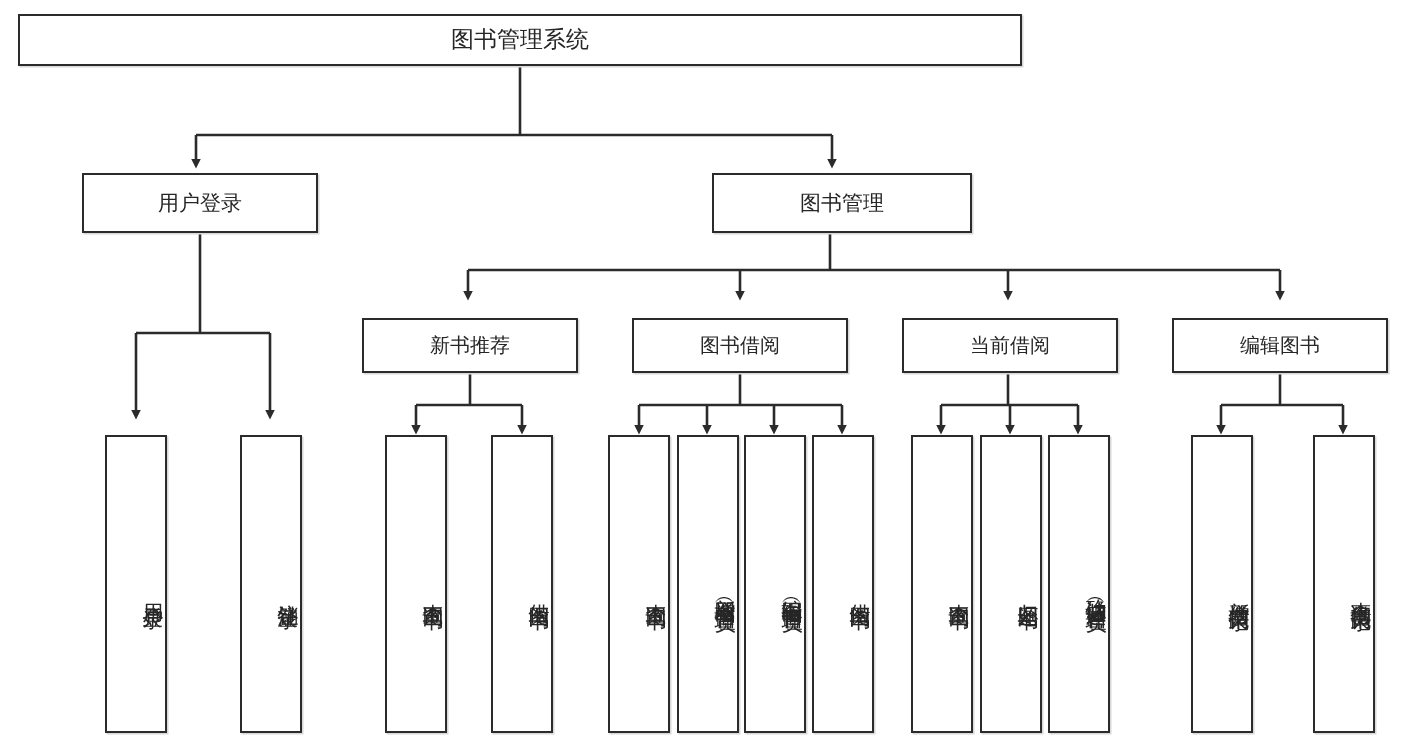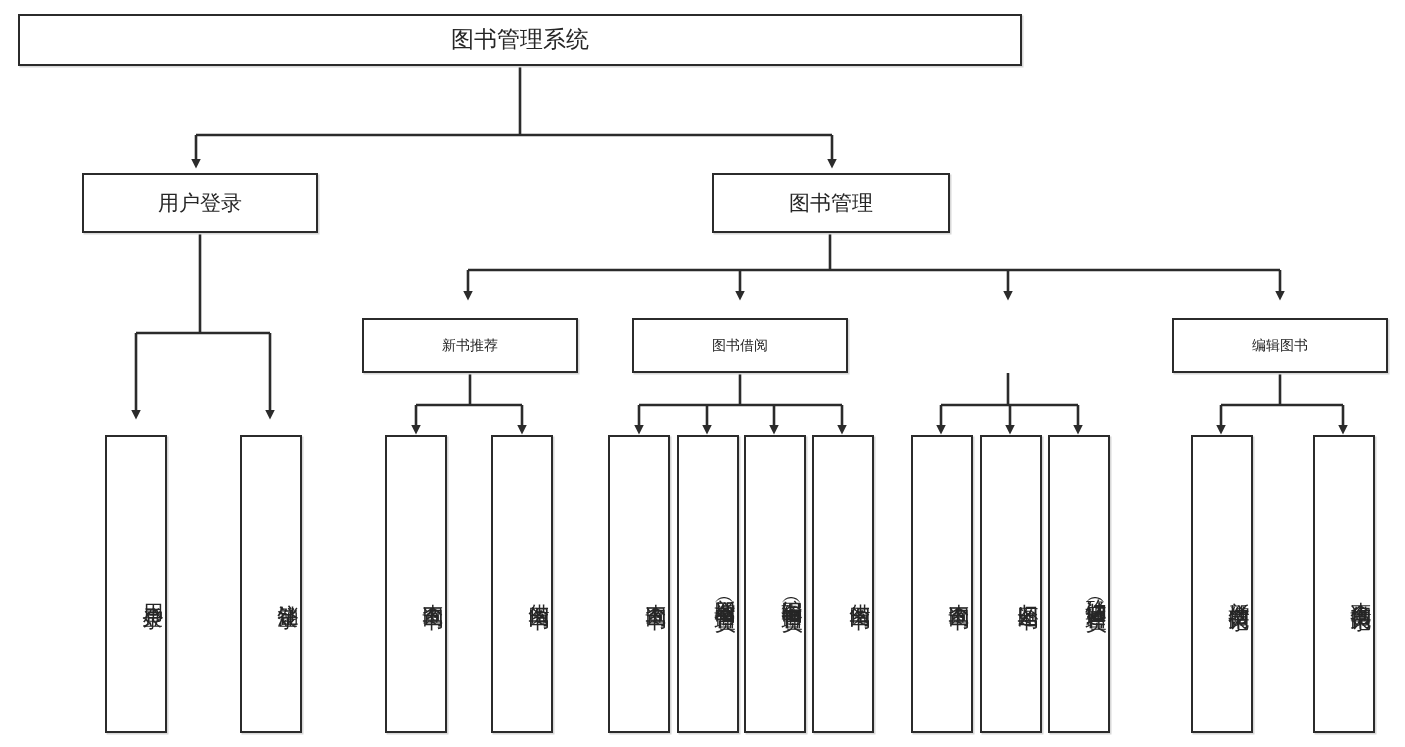--- a/index.html
+++ b/index.html
@@ -29,21 +29,21 @@
     line-height: 1.18;
     box-shadow: 1.5px 1.5px 0 0 #d8d8d8;
   }
   .node.root {
     font-size: 23px;
   }
   .node.tier1 {
     font-size: 21px;
   }
   .node.tier2 {
-    font-size: 14px;
+    font-size: 20px;
   }
   .node.leaf {
     font-size: 21px;
     writing-mode: vertical-rl;
     text-orientation: upright;
     align-items: flex-start;
     justify-content: center;
     padding-top: 14px;
     letter-spacing: 2px;
   }
@@ -125,29 +125,32 @@
     </g>
   </svg>
 
   <div class="node root" style="left:18px; top:14px; width:1004px; height:52px;">
     <span>图书管理系统</span>
   </div>
 
   <div class="node tier1" style="left:82px; top:173px; width:236px; height:60px;">
     <span>用户登录</span>
   </div>
-  <div class="node tier1" style="left:712px; top:173px; width:238px; height:60px;">
+  <div class="node tier1" style="left:712px; top:173px; width:260px; height:60px;">
     <span>图书管理</span>
   </div>
 
   <div class="node tier2" style="left:362px; top:318px; width:216px; height:55px;">
     <span>新书推荐</span>
   </div>
   <div class="node tier2" style="left:632px; top:318px; width:216px; height:55px;align-items:center;">
     <span>图书借阅</span>
+  </div>
+  <div class="node tier2" style="left:902px; top:318px; width:216px; height:55px;">
+    <span>当前借阅</span>
   </div>
   <div class="node tier2" style="left:1172px; top:318px; width:216px; height:55px;">
     <span>编辑图书</span>
   </div>
 
   <div class="node leaf" style="left:105px; top:435px; width:62px; height:298px;">
     <span class="vtext">用户登录</span>
   </div>
   <div class="node leaf" style="left:240px; top:435px; width:62px; height:298px;">
     <span class="vtext">注销登录</span>

